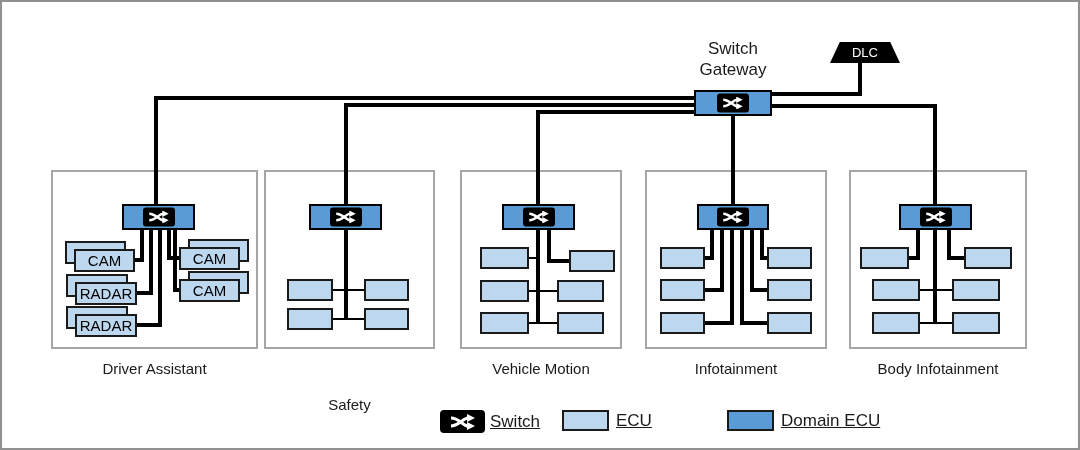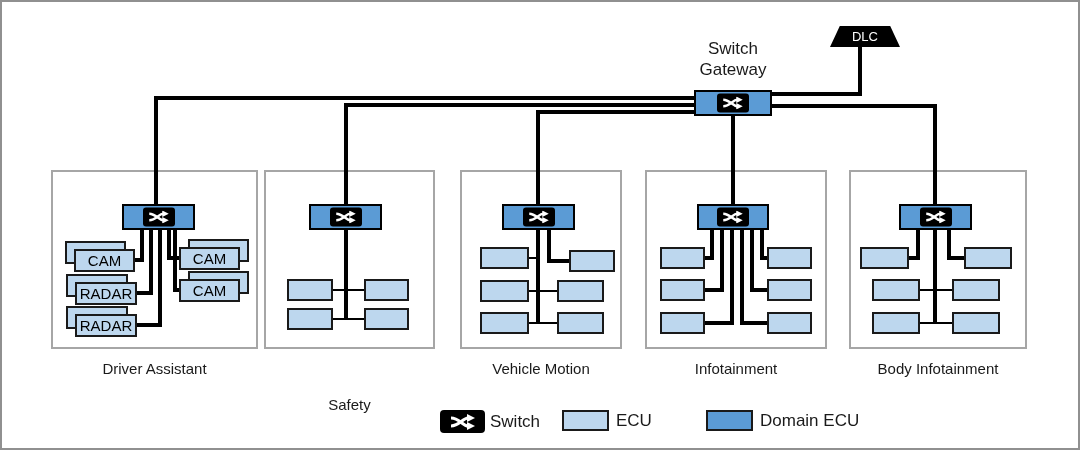--- a/index.html
+++ b/index.html
@@ -15,24 +15,24 @@
   .glyph{position:absolute;left:50%;top:50%;transform:translate(-50%,-50%);
          width:32px;height:19px;background:#000;border-radius:3px;
          display:flex;align-items:center;justify-content:center;}
   .glyph svg{width:22px;height:13px;display:block;}
   .ecu{position:absolute;background:var(--ecu-fill,#BDD7EE);border:2px solid #1a1a1a;box-sizing:border-box;
        display:flex;align-items:center;justify-content:center;font-size:15px;color:#000;}
   .ecu-back{position:absolute;background:var(--ecu-fill,#BDD7EE);border:2px solid #1a1a1a;box-sizing:border-box;}
   .domain-label{position:absolute;text-align:center;font-size:15px;color:#1a1a1a;}
   .cg-label{position:absolute;left:671px;top:36px;width:120px;text-align:center;
             font-size:17px;line-height:21px;color:#1a1a1a;}
-  .dlc{position:absolute;left:828px;top:24px;width:70px;height:21px;background:#000;
+  .dlc{position:absolute;left:828px;top:40px;width:70px;height:21px;background:#000;
        clip-path:polygon(14% 0,86% 0,100% 100%,0 100%);
        display:flex;align-items:center;justify-content:center;color:#fff;font-size:13px;}
-  .legend-item{position:absolute;top:408px;display:flex;align-items:center;font-size:17px;color:#1a1a1a;}
+  .legend-item{position:absolute;top:408px;display:flex;align-items:center;font-size:17px;color:#1a1a1a;text-decoration:underline;}
   .legend-glyph{position:relative;width:45px;height:23px;background:#000;border-radius:4px;
                 display:flex;align-items:center;justify-content:center;margin-right:5px;}
   .legend-glyph svg{width:28px;height:16px;display:block;}
   .legend-swatch{width:47px;height:21px;border:2px solid #1a1a1a;box-sizing:border-box;margin-right:7px;}
   .legend-swatch.ecu-fill{background:var(--ecu-fill,#BDD7EE);}
   .legend-swatch.domain-fill{background:var(--domain-ecu-fill,#5B9BD5);}
 </style>
 </head>
 <body>
 
@@ -200,18 +200,18 @@
         <svg viewBox="0 0 26 16">
           <use href="#shuffle"></use>
         </svg>
       </span>
     <span>Switch</span>
   </div>
   <div class="legend-item" style="left:560px;">
     <span class="legend-swatch ecu-fill"></span>
     <span>ECU</span>
   </div>
-  <div class="legend-item" style="left:660px;padding-left:44px;">
+  <div class="legend-item" style="left:681px;padding-left:44px;">
     <span class="legend-swatch domain-fill"></span>
     <span>Domain ECU</span>
   </div>
 
 </div>
 
 </body></html>

